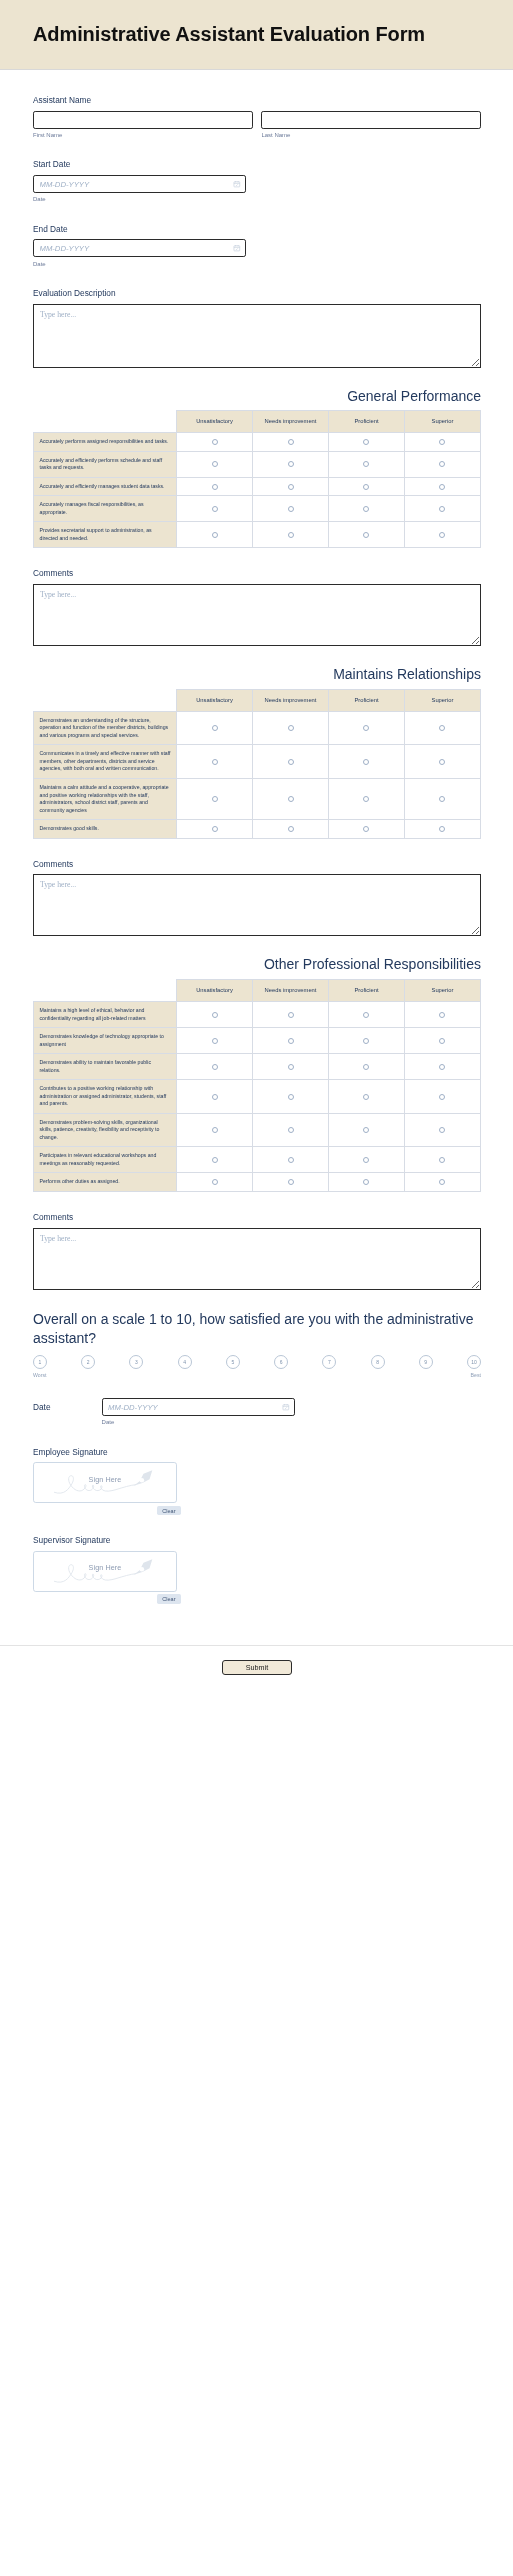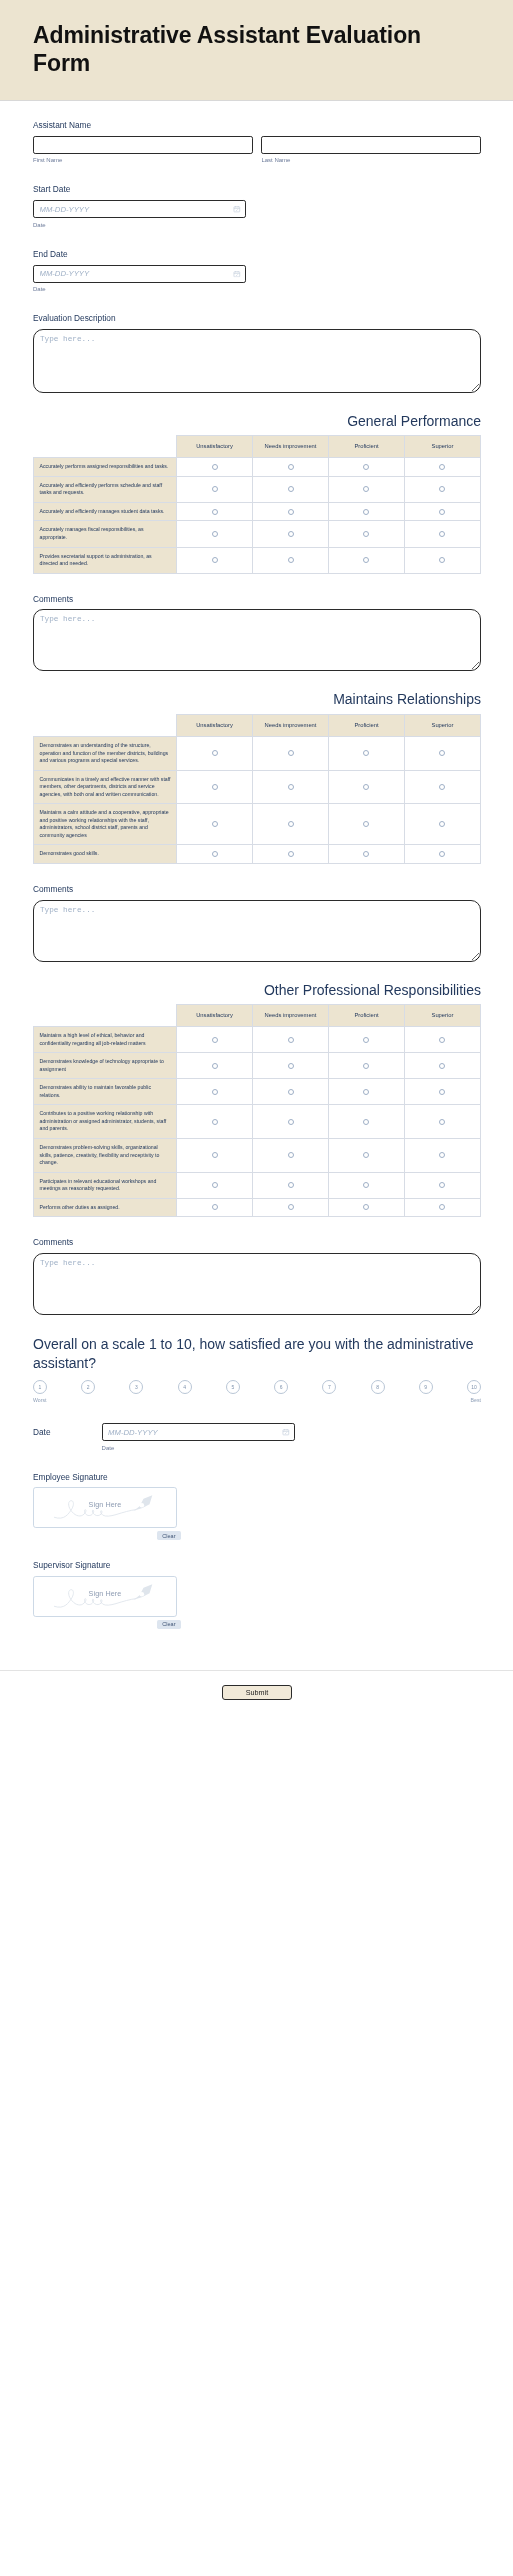--- a/index.html
+++ b/index.html
@@ -12,31 +12,31 @@
     -webkit-font-smoothing:antialiased;
   }
 
   
   .form-header {
     background:#ece4d0;
     border-bottom:0.6px solid #d8d8d8;
     padding:22px 33px 23px 33px;
   }
   .form-title {
-    font-size:23px;
+    font-size:20px;
     font-weight:bold;
     color:#111111;
     letter-spacing:-0.1px;
     margin:0;
     line-height:1.2;
   }
 
   
   .form-body { padding:19px 33px 0 33px; }
-  .field-block { margin-bottom:20px; }
+  .field-block { margin-bottom:20px;margin-top:6px; }
   .field-label {
     font-size:8.3px;
     font-weight:400;
     color:#23395d;
     margin-bottom:5px;
     line-height:1.3;
   }
   .sub-label {
     font-size:6px;
     color:#6b7a99;
@@ -70,25 +70,25 @@
     right:5px; top:50%;
     transform:translateY(-50%);
     width:7.7px; height:7.7px;
     color:#c2cddb;
     pointer-events:none;
   }
 
   .ta-input {
     width:100%;
     border:0.8px solid #2b2b2b;
-    border-radius:10px;
+    border-radius:0;
     background:#fff;
     padding:5px 6px;
     font-size:7.7px;
-    font-family:Liberation Mono, monospace;
+    font-family:Liberation Serif, serif;
     color:#23395d;
     resize:vertical;
     outline:none;
     display:block;
   }
   .ta-input::placeholder { color:#9fb0c6; }
   .ta-desc { height:64px; }
   .ta-comment { height:62px; }
 
   

